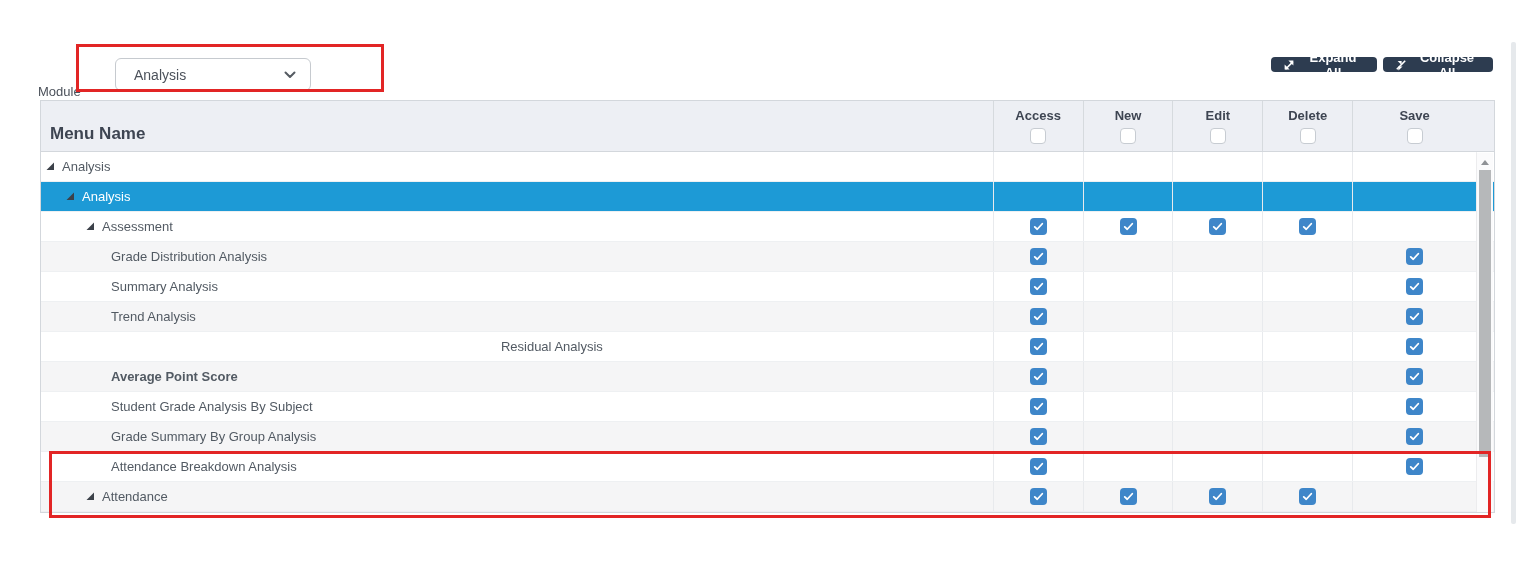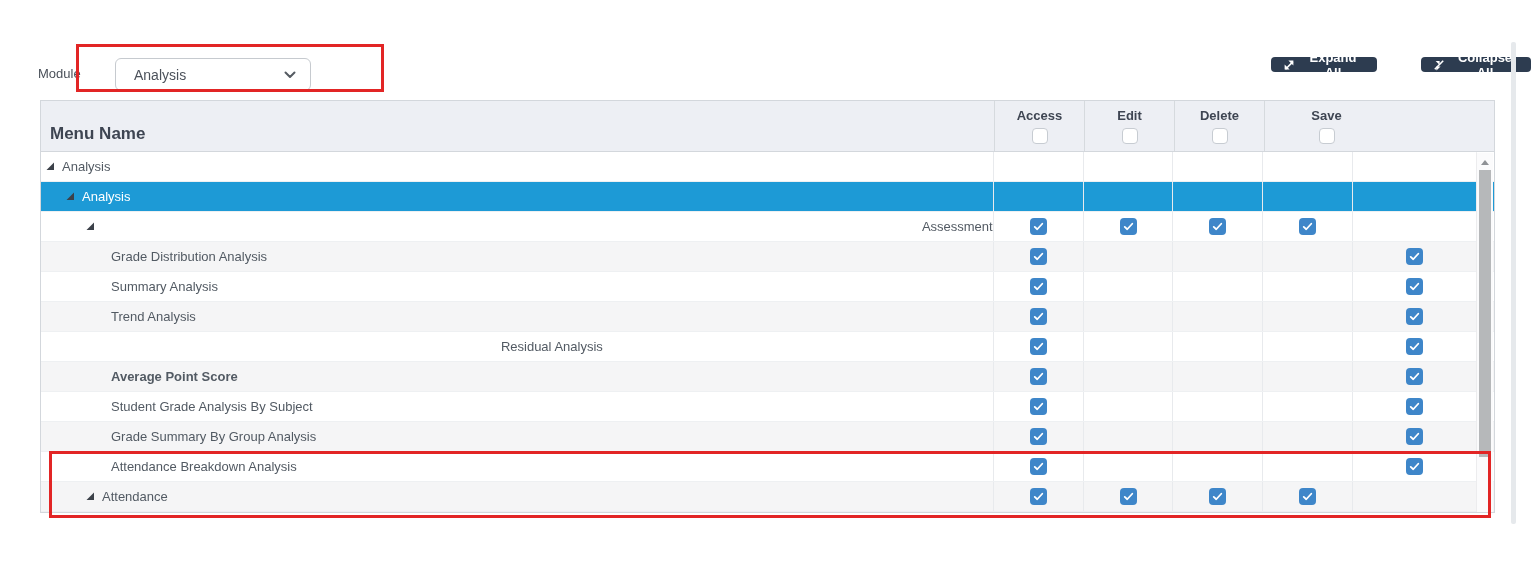--- a/index.html
+++ b/index.html
@@ -1,33 +1,33 @@
 <!DOCTYPE html>
 <html style="--sel-bg: #1d9ad6; --cb-bg: #3e86c9; --btn-bg: #2d3c50; --annot: #e22525;"><head>
 <meta charset="utf-8">
 <style>
   * { margin:0; padding:0; box-sizing:border-box; }
   html,body { width:1536px; height:562px; background:#fff;
     font-family:"Liberation Sans", sans-serif; overflow:hidden; }
   #app { position:relative; width:1536px; height:562px; }
 
   
-  .module-label { position:absolute; left:38px; top:66px; font-size:13px; color:#4b515a; }
+  .module-label { position:absolute; left:38px; top:84px; font-size:13px; color:#4b515a; }
   .module-select { position:absolute; left:115px; top:58px; width:196px; height:33px;
     background:#fff; border:1px solid #c6cacf; border-radius:6px;
     display:flex; align-items:center; justify-content:space-between;
     padding:0 14px 0 18px; font-size:14px; color:#4b515a; cursor:pointer; }
 
   
   .btn { position:absolute; top:57px; height:15px; background:var(--btn-bg);
     border:none; border-radius:4px; color:#fff; font-size:13px; font-weight:bold;
     display:flex; align-items:center; gap:6px; padding:0 12px; cursor:pointer;
     font-family:"Liberation Sans",sans-serif; }
   .btn-expand { left:1271px; width:106px; justify-content:center; }
-  .btn-collapse { left:1421px; width:110px; justify-content:flex-start; }
+  .btn-collapse { left:1383px; width:110px; justify-content:flex-start; }
 
   
   .grid { position:absolute; left:40px; top:100px; width:1455px; height:413px;
     border:1px solid #d3d7dc; background:#fff; }
   .thead { display:flex; height:51px; background:#edeff4; border-bottom:1px solid #d3d7dc; }
   .th-name { width:953px; display:flex; align-items:flex-end; padding:0 0 7px 9px;
     font-size:17px; font-weight:bold; color:#3e4552; }
   .th-perm { width:90px; border-left:1px solid #d6dade; display:flex; flex-direction:column;
     align-items:center; justify-content:center; gap:5px; font-size:13px; color:#3e4552; font-weight:bold; }
   .th-save { width:124px; }
@@ -110,20 +110,24 @@
 
   <div class="grid">
     <div class="thead">
       <div class="th-name">Menu Name</div>
 
       <div class="th-perm">
           <span>Access</span>
           <span class="cb-empty"></span>
         </div>
         <div class="th-perm">
+          <span>New</span>
+          <span class="cb-empty"></span>
+        </div>
+        <div class="th-perm">
           <span>Edit</span>
           <span class="cb-empty"></span>
         </div>
         <div class="th-perm">
           <span>Delete</span>
           <span class="cb-empty"></span>
         </div>
         <div class="th-perm th-save">
           <span>Save</span>
           <span class="cb-empty"></span>
@@ -157,258 +161,258 @@
       <span class="rlabel">Analysis</span>
     </div>
   <div class="cell-perm"></div>
           <div class="cell-perm"></div>
           <div class="cell-perm"></div>
           <div class="cell-perm"></div>
           <div class="cell-perm cell-save"></div>
           <div class="cell-strip"></div>
         </div>
         <div class="trow">
-    <div class="cell-name" style="padding-left: 45px; justify-content: space-between;">
-      <span class="tri">
-        <svg width="9" height="9" viewBox="0 0 9 9">
-                <polygon points="8,0.5 8,8 0.5,8" fill="#3c4149"></polygon>
-              </svg>
-      </span>
-      <span class="rlabel">Assessment</span>
-    </div>
-  <div class="cell-perm">
-            <span class="cb">
-              <svg width="11" height="11" viewBox="0 0 16 16">
-                <path d="M2.5 8.5 L6.2 12 L13.5 4" fill="none" stroke="#fff" stroke-width="2.6" stroke-linecap="round" stroke-linejoin="round"></path>
-              </svg>
-            </span>
-          </div>
-          <div class="cell-perm">
-            <span class="cb">
-              <svg width="11" height="11" viewBox="0 0 16 16">
-                <path d="M2.5 8.5 L6.2 12 L13.5 4" fill="none" stroke="#fff" stroke-width="2.6" stroke-linecap="round" stroke-linejoin="round"></path>
-              </svg>
-            </span>
-          </div>
-          <div class="cell-perm">
-            <span class="cb">
-              <svg width="11" height="11" viewBox="0 0 16 16">
-                <path d="M2.5 8.5 L6.2 12 L13.5 4" fill="none" stroke="#fff" stroke-width="2.6" stroke-linecap="round" stroke-linejoin="round"></path>
-              </svg>
-            </span>
-          </div>
-          <div class="cell-perm">
-            <span class="cb">
-              <svg width="11" height="11" viewBox="0 0 16 16">
-                <path d="M2.5 8.5 L6.2 12 L13.5 4" fill="none" stroke="#fff" stroke-width="2.6" stroke-linecap="round" stroke-linejoin="round"></path>
-              </svg>
-            </span>
-          </div>
-          <div class="cell-perm cell-save"></div>
-          <div class="cell-strip"></div>
-        </div>
-        <div class="trow">
-    <div class="cell-name" style="padding-left: 70px;">
-
-      <span class="rlabel">Grade Distribution Analysis</span>
-    </div>
-  <div class="cell-perm">
-            <span class="cb">
-              <svg width="11" height="11" viewBox="0 0 16 16">
-                <path d="M2.5 8.5 L6.2 12 L13.5 4" fill="none" stroke="#fff" stroke-width="2.6" stroke-linecap="round" stroke-linejoin="round"></path>
-              </svg>
-            </span>
-          </div>
-          <div class="cell-perm"></div>
-          <div class="cell-perm"></div>
-          <div class="cell-perm"></div>
-          <div class="cell-perm cell-save">
-            <span class="cb">
-              <svg width="11" height="11" viewBox="0 0 16 16">
-                <path d="M2.5 8.5 L6.2 12 L13.5 4" fill="none" stroke="#fff" stroke-width="2.6" stroke-linecap="round" stroke-linejoin="round"></path>
-              </svg>
-            </span>
-          </div>
-          <div class="cell-strip"></div>
-        </div>
-        <div class="trow">
-    <div class="cell-name" style="padding-left: 70px;">
-
-      <span class="rlabel">Summary Analysis</span>
-    </div>
-  <div class="cell-perm">
-            <span class="cb">
-              <svg width="11" height="11" viewBox="0 0 16 16">
-                <path d="M2.5 8.5 L6.2 12 L13.5 4" fill="none" stroke="#fff" stroke-width="2.6" stroke-linecap="round" stroke-linejoin="round"></path>
-              </svg>
-            </span>
-          </div>
-          <div class="cell-perm"></div>
-          <div class="cell-perm"></div>
-          <div class="cell-perm"></div>
-          <div class="cell-perm cell-save">
-            <span class="cb">
-              <svg width="11" height="11" viewBox="0 0 16 16">
-                <path d="M2.5 8.5 L6.2 12 L13.5 4" fill="none" stroke="#fff" stroke-width="2.6" stroke-linecap="round" stroke-linejoin="round"></path>
-              </svg>
-            </span>
-          </div>
-          <div class="cell-strip"></div>
-        </div>
-        <div class="trow">
-    <div class="cell-name" style="padding-left: 70px;">
-
-      <span class="rlabel">Trend Analysis</span>
-    </div>
-  <div class="cell-perm">
-            <span class="cb">
-              <svg width="11" height="11" viewBox="0 0 16 16">
-                <path d="M2.5 8.5 L6.2 12 L13.5 4" fill="none" stroke="#fff" stroke-width="2.6" stroke-linecap="round" stroke-linejoin="round"></path>
-              </svg>
-            </span>
-          </div>
-          <div class="cell-perm"></div>
-          <div class="cell-perm"></div>
-          <div class="cell-perm"></div>
-          <div class="cell-perm cell-save">
-            <span class="cb">
-              <svg width="11" height="11" viewBox="0 0 16 16">
-                <path d="M2.5 8.5 L6.2 12 L13.5 4" fill="none" stroke="#fff" stroke-width="2.6" stroke-linecap="round" stroke-linejoin="round"></path>
-              </svg>
-            </span>
-          </div>
-          <div class="cell-strip"></div>
-        </div>
-        <div class="trow">
-    <div class="cell-name" style="padding-left: 70px; justify-content: center;">
-
-      <span class="rlabel">Residual Analysis</span>
-    </div>
-  <div class="cell-perm">
-            <span class="cb">
-              <svg width="11" height="11" viewBox="0 0 16 16">
-                <path d="M2.5 8.5 L6.2 12 L13.5 4" fill="none" stroke="#fff" stroke-width="2.6" stroke-linecap="round" stroke-linejoin="round"></path>
-              </svg>
-            </span>
-          </div>
-          <div class="cell-perm"></div>
-          <div class="cell-perm"></div>
-          <div class="cell-perm"></div>
-          <div class="cell-perm cell-save">
-            <span class="cb">
-              <svg width="11" height="11" viewBox="0 0 16 16">
-                <path d="M2.5 8.5 L6.2 12 L13.5 4" fill="none" stroke="#fff" stroke-width="2.6" stroke-linecap="round" stroke-linejoin="round"></path>
-              </svg>
-            </span>
-          </div>
-          <div class="cell-strip"></div>
-        </div>
-        <div class="trow">
-    <div class="cell-name" style="padding-left: 70px; font-weight: bold;">
-
-      <span class="rlabel">Average Point Score</span>
-    </div>
-  <div class="cell-perm">
-            <span class="cb">
-              <svg width="11" height="11" viewBox="0 0 16 16">
-                <path d="M2.5 8.5 L6.2 12 L13.5 4" fill="none" stroke="#fff" stroke-width="2.6" stroke-linecap="round" stroke-linejoin="round"></path>
-              </svg>
-            </span>
-          </div>
-          <div class="cell-perm"></div>
-          <div class="cell-perm"></div>
-          <div class="cell-perm"></div>
-          <div class="cell-perm cell-save">
-            <span class="cb">
-              <svg width="11" height="11" viewBox="0 0 16 16">
-                <path d="M2.5 8.5 L6.2 12 L13.5 4" fill="none" stroke="#fff" stroke-width="2.6" stroke-linecap="round" stroke-linejoin="round"></path>
-              </svg>
-            </span>
-          </div>
-          <div class="cell-strip"></div>
-        </div>
-        <div class="trow">
-    <div class="cell-name" style="padding-left: 70px;">
-
-      <span class="rlabel">Student Grade Analysis By Subject</span>
-    </div>
-  <div class="cell-perm">
-            <span class="cb">
-              <svg width="11" height="11" viewBox="0 0 16 16">
-                <path d="M2.5 8.5 L6.2 12 L13.5 4" fill="none" stroke="#fff" stroke-width="2.6" stroke-linecap="round" stroke-linejoin="round"></path>
-              </svg>
-            </span>
-          </div>
-          <div class="cell-perm"></div>
-          <div class="cell-perm"></div>
-          <div class="cell-perm"></div>
-          <div class="cell-perm cell-save">
-            <span class="cb">
-              <svg width="11" height="11" viewBox="0 0 16 16">
-                <path d="M2.5 8.5 L6.2 12 L13.5 4" fill="none" stroke="#fff" stroke-width="2.6" stroke-linecap="round" stroke-linejoin="round"></path>
-              </svg>
-            </span>
-          </div>
-          <div class="cell-strip"></div>
-        </div>
-        <div class="trow">
-    <div class="cell-name" style="padding-left: 70px;">
-
-      <span class="rlabel">Grade Summary By Group Analysis</span>
-    </div>
-  <div class="cell-perm">
-            <span class="cb">
-              <svg width="11" height="11" viewBox="0 0 16 16">
-                <path d="M2.5 8.5 L6.2 12 L13.5 4" fill="none" stroke="#fff" stroke-width="2.6" stroke-linecap="round" stroke-linejoin="round"></path>
-              </svg>
-            </span>
-          </div>
-          <div class="cell-perm"></div>
-          <div class="cell-perm"></div>
-          <div class="cell-perm"></div>
-          <div class="cell-perm cell-save">
-            <span class="cb">
-              <svg width="11" height="11" viewBox="0 0 16 16">
-                <path d="M2.5 8.5 L6.2 12 L13.5 4" fill="none" stroke="#fff" stroke-width="2.6" stroke-linecap="round" stroke-linejoin="round"></path>
-              </svg>
-            </span>
-          </div>
-          <div class="cell-strip"></div>
-        </div>
-        <div class="trow">
-    <div class="cell-name" style="padding-left: 70px;">
-
-      <span class="rlabel">Attendance Breakdown Analysis</span>
-    </div>
-  <div class="cell-perm">
-            <span class="cb">
-              <svg width="11" height="11" viewBox="0 0 16 16">
-                <path d="M2.5 8.5 L6.2 12 L13.5 4" fill="none" stroke="#fff" stroke-width="2.6" stroke-linecap="round" stroke-linejoin="round"></path>
-              </svg>
-            </span>
-          </div>
-          <div class="cell-perm"></div>
-          <div class="cell-perm"></div>
-          <div class="cell-perm"></div>
-          <div class="cell-perm cell-save">
-            <span class="cb">
-              <svg width="11" height="11" viewBox="0 0 16 16">
-                <path d="M2.5 8.5 L6.2 12 L13.5 4" fill="none" stroke="#fff" stroke-width="2.6" stroke-linecap="round" stroke-linejoin="round"></path>
-              </svg>
-            </span>
-          </div>
-          <div class="cell-strip"></div>
-        </div>
-        <div class="trow">
     <div class="cell-name" style="padding-left: 45px;">
       <span class="tri">
         <svg width="9" height="9" viewBox="0 0 9 9">
                 <polygon points="8,0.5 8,8 0.5,8" fill="#3c4149"></polygon>
               </svg>
       </span>
+      <span class="rlabel">Assessment</span>
+    </div>
+  <div class="cell-perm">
+            <span class="cb">
+              <svg width="11" height="11" viewBox="0 0 16 16">
+                <path d="M2.5 8.5 L6.2 12 L13.5 4" fill="none" stroke="#fff" stroke-width="2.6" stroke-linecap="round" stroke-linejoin="round"></path>
+              </svg>
+            </span>
+          </div>
+          <div class="cell-perm">
+            <span class="cb">
+              <svg width="11" height="11" viewBox="0 0 16 16">
+                <path d="M2.5 8.5 L6.2 12 L13.5 4" fill="none" stroke="#fff" stroke-width="2.6" stroke-linecap="round" stroke-linejoin="round"></path>
+              </svg>
+            </span>
+          </div>
+          <div class="cell-perm">
+            <span class="cb">
+              <svg width="11" height="11" viewBox="0 0 16 16">
+                <path d="M2.5 8.5 L6.2 12 L13.5 4" fill="none" stroke="#fff" stroke-width="2.6" stroke-linecap="round" stroke-linejoin="round"></path>
+              </svg>
+            </span>
+          </div>
+          <div class="cell-perm">
+            <span class="cb">
+              <svg width="11" height="11" viewBox="0 0 16 16">
+                <path d="M2.5 8.5 L6.2 12 L13.5 4" fill="none" stroke="#fff" stroke-width="2.6" stroke-linecap="round" stroke-linejoin="round"></path>
+              </svg>
+            </span>
+          </div>
+          <div class="cell-perm cell-save"></div>
+          <div class="cell-strip"></div>
+        </div>
+        <div class="trow">
+    <div class="cell-name" style="padding-left: 70px;">
+
+      <span class="rlabel">Grade Distribution Analysis</span>
+    </div>
+  <div class="cell-perm">
+            <span class="cb">
+              <svg width="11" height="11" viewBox="0 0 16 16">
+                <path d="M2.5 8.5 L6.2 12 L13.5 4" fill="none" stroke="#fff" stroke-width="2.6" stroke-linecap="round" stroke-linejoin="round"></path>
+              </svg>
+            </span>
+          </div>
+          <div class="cell-perm"></div>
+          <div class="cell-perm"></div>
+          <div class="cell-perm"></div>
+          <div class="cell-perm cell-save">
+            <span class="cb">
+              <svg width="11" height="11" viewBox="0 0 16 16">
+                <path d="M2.5 8.5 L6.2 12 L13.5 4" fill="none" stroke="#fff" stroke-width="2.6" stroke-linecap="round" stroke-linejoin="round"></path>
+              </svg>
+            </span>
+          </div>
+          <div class="cell-strip"></div>
+        </div>
+        <div class="trow">
+    <div class="cell-name" style="padding-left: 70px;">
+
+      <span class="rlabel">Summary Analysis</span>
+    </div>
+  <div class="cell-perm">
+            <span class="cb">
+              <svg width="11" height="11" viewBox="0 0 16 16">
+                <path d="M2.5 8.5 L6.2 12 L13.5 4" fill="none" stroke="#fff" stroke-width="2.6" stroke-linecap="round" stroke-linejoin="round"></path>
+              </svg>
+            </span>
+          </div>
+          <div class="cell-perm"></div>
+          <div class="cell-perm"></div>
+          <div class="cell-perm"></div>
+          <div class="cell-perm cell-save">
+            <span class="cb">
+              <svg width="11" height="11" viewBox="0 0 16 16">
+                <path d="M2.5 8.5 L6.2 12 L13.5 4" fill="none" stroke="#fff" stroke-width="2.6" stroke-linecap="round" stroke-linejoin="round"></path>
+              </svg>
+            </span>
+          </div>
+          <div class="cell-strip"></div>
+        </div>
+        <div class="trow">
+    <div class="cell-name" style="padding-left: 70px;">
+
+      <span class="rlabel">Trend Analysis</span>
+    </div>
+  <div class="cell-perm">
+            <span class="cb">
+              <svg width="11" height="11" viewBox="0 0 16 16">
+                <path d="M2.5 8.5 L6.2 12 L13.5 4" fill="none" stroke="#fff" stroke-width="2.6" stroke-linecap="round" stroke-linejoin="round"></path>
+              </svg>
+            </span>
+          </div>
+          <div class="cell-perm"></div>
+          <div class="cell-perm"></div>
+          <div class="cell-perm"></div>
+          <div class="cell-perm cell-save">
+            <span class="cb">
+              <svg width="11" height="11" viewBox="0 0 16 16">
+                <path d="M2.5 8.5 L6.2 12 L13.5 4" fill="none" stroke="#fff" stroke-width="2.6" stroke-linecap="round" stroke-linejoin="round"></path>
+              </svg>
+            </span>
+          </div>
+          <div class="cell-strip"></div>
+        </div>
+        <div class="trow">
+    <div class="cell-name" style="padding-left: 70px; justify-content: center;">
+
+      <span class="rlabel">Residual Analysis</span>
+    </div>
+  <div class="cell-perm">
+            <span class="cb">
+              <svg width="11" height="11" viewBox="0 0 16 16">
+                <path d="M2.5 8.5 L6.2 12 L13.5 4" fill="none" stroke="#fff" stroke-width="2.6" stroke-linecap="round" stroke-linejoin="round"></path>
+              </svg>
+            </span>
+          </div>
+          <div class="cell-perm"></div>
+          <div class="cell-perm"></div>
+          <div class="cell-perm"></div>
+          <div class="cell-perm cell-save">
+            <span class="cb">
+              <svg width="11" height="11" viewBox="0 0 16 16">
+                <path d="M2.5 8.5 L6.2 12 L13.5 4" fill="none" stroke="#fff" stroke-width="2.6" stroke-linecap="round" stroke-linejoin="round"></path>
+              </svg>
+            </span>
+          </div>
+          <div class="cell-strip"></div>
+        </div>
+        <div class="trow">
+    <div class="cell-name" style="padding-left: 70px; font-weight: bold;">
+
+      <span class="rlabel">Average Point Score</span>
+    </div>
+  <div class="cell-perm">
+            <span class="cb">
+              <svg width="11" height="11" viewBox="0 0 16 16">
+                <path d="M2.5 8.5 L6.2 12 L13.5 4" fill="none" stroke="#fff" stroke-width="2.6" stroke-linecap="round" stroke-linejoin="round"></path>
+              </svg>
+            </span>
+          </div>
+          <div class="cell-perm"></div>
+          <div class="cell-perm"></div>
+          <div class="cell-perm"></div>
+          <div class="cell-perm cell-save">
+            <span class="cb">
+              <svg width="11" height="11" viewBox="0 0 16 16">
+                <path d="M2.5 8.5 L6.2 12 L13.5 4" fill="none" stroke="#fff" stroke-width="2.6" stroke-linecap="round" stroke-linejoin="round"></path>
+              </svg>
+            </span>
+          </div>
+          <div class="cell-strip"></div>
+        </div>
+        <div class="trow">
+    <div class="cell-name" style="padding-left: 70px;">
+
+      <span class="rlabel">Student Grade Analysis By Subject</span>
+    </div>
+  <div class="cell-perm">
+            <span class="cb">
+              <svg width="11" height="11" viewBox="0 0 16 16">
+                <path d="M2.5 8.5 L6.2 12 L13.5 4" fill="none" stroke="#fff" stroke-width="2.6" stroke-linecap="round" stroke-linejoin="round"></path>
+              </svg>
+            </span>
+          </div>
+          <div class="cell-perm"></div>
+          <div class="cell-perm"></div>
+          <div class="cell-perm"></div>
+          <div class="cell-perm cell-save">
+            <span class="cb">
+              <svg width="11" height="11" viewBox="0 0 16 16">
+                <path d="M2.5 8.5 L6.2 12 L13.5 4" fill="none" stroke="#fff" stroke-width="2.6" stroke-linecap="round" stroke-linejoin="round"></path>
+              </svg>
+            </span>
+          </div>
+          <div class="cell-strip"></div>
+        </div>
+        <div class="trow">
+    <div class="cell-name" style="padding-left: 70px;">
+
+      <span class="rlabel">Grade Summary By Group Analysis</span>
+    </div>
+  <div class="cell-perm">
+            <span class="cb">
+              <svg width="11" height="11" viewBox="0 0 16 16">
+                <path d="M2.5 8.5 L6.2 12 L13.5 4" fill="none" stroke="#fff" stroke-width="2.6" stroke-linecap="round" stroke-linejoin="round"></path>
+              </svg>
+            </span>
+          </div>
+          <div class="cell-perm"></div>
+          <div class="cell-perm"></div>
+          <div class="cell-perm"></div>
+          <div class="cell-perm cell-save">
+            <span class="cb">
+              <svg width="11" height="11" viewBox="0 0 16 16">
+                <path d="M2.5 8.5 L6.2 12 L13.5 4" fill="none" stroke="#fff" stroke-width="2.6" stroke-linecap="round" stroke-linejoin="round"></path>
+              </svg>
+            </span>
+          </div>
+          <div class="cell-strip"></div>
+        </div>
+        <div class="trow">
+    <div class="cell-name" style="padding-left: 70px;">
+
+      <span class="rlabel">Attendance Breakdown Analysis</span>
+    </div>
+  <div class="cell-perm">
+            <span class="cb">
+              <svg width="11" height="11" viewBox="0 0 16 16">
+                <path d="M2.5 8.5 L6.2 12 L13.5 4" fill="none" stroke="#fff" stroke-width="2.6" stroke-linecap="round" stroke-linejoin="round"></path>
+              </svg>
+            </span>
+          </div>
+          <div class="cell-perm"></div>
+          <div class="cell-perm"></div>
+          <div class="cell-perm"></div>
+          <div class="cell-perm cell-save">
+            <span class="cb">
+              <svg width="11" height="11" viewBox="0 0 16 16">
+                <path d="M2.5 8.5 L6.2 12 L13.5 4" fill="none" stroke="#fff" stroke-width="2.6" stroke-linecap="round" stroke-linejoin="round"></path>
+              </svg>
+            </span>
+          </div>
+          <div class="cell-strip"></div>
+        </div>
+        <div class="trow">
+    <div class="cell-name" style="padding-left: 45px;">
+      <span class="tri">
+        <svg width="9" height="9" viewBox="0 0 9 9">
+                <polygon points="8,0.5 8,8 0.5,8" fill="#3c4149"></polygon>
+              </svg>
+      </span>
       <span class="rlabel">Attendance</span>
     </div>
   <div class="cell-perm">
             <span class="cb">
               <svg width="11" height="11" viewBox="0 0 16 16">
                 <path d="M2.5 8.5 L6.2 12 L13.5 4" fill="none" stroke="#fff" stroke-width="2.6" stroke-linecap="round" stroke-linejoin="round"></path>
               </svg>
             </span>
           </div>
           <div class="cell-perm">

